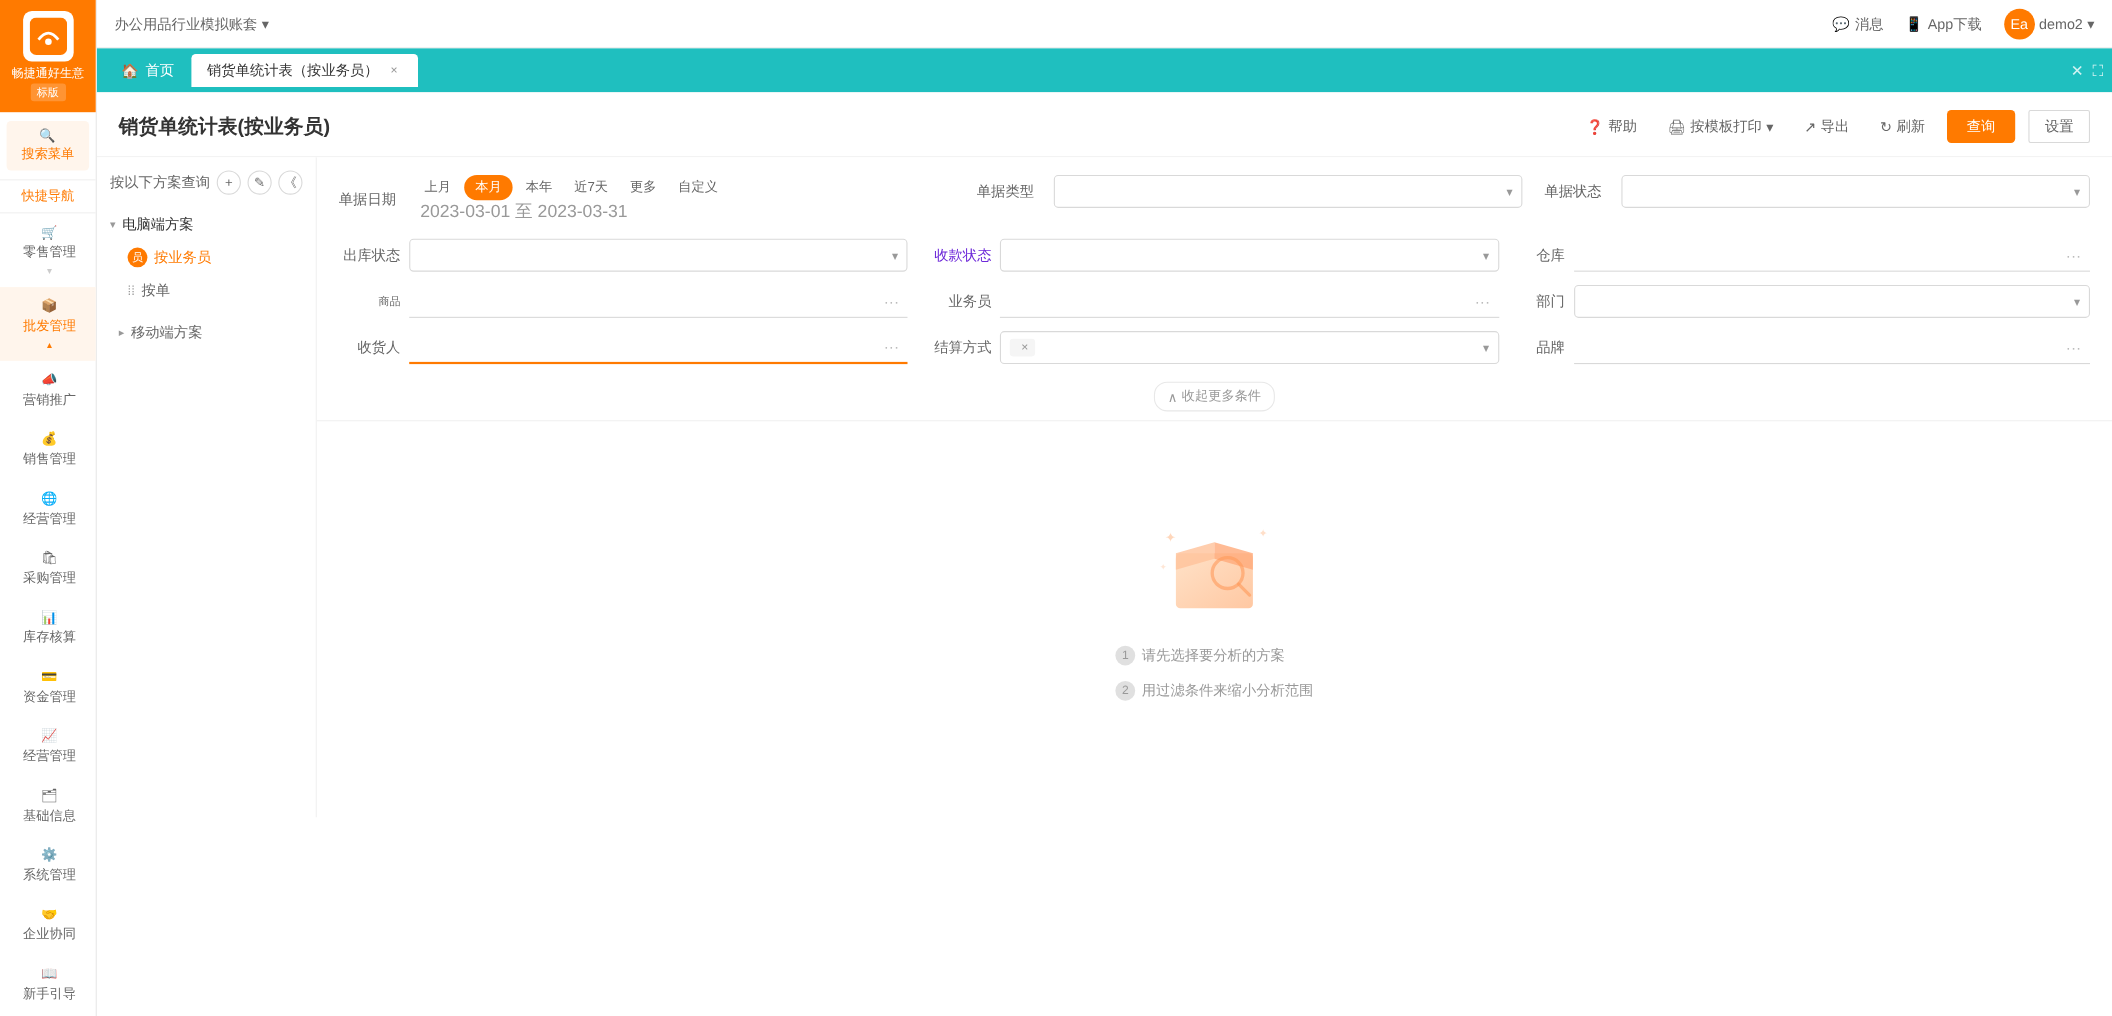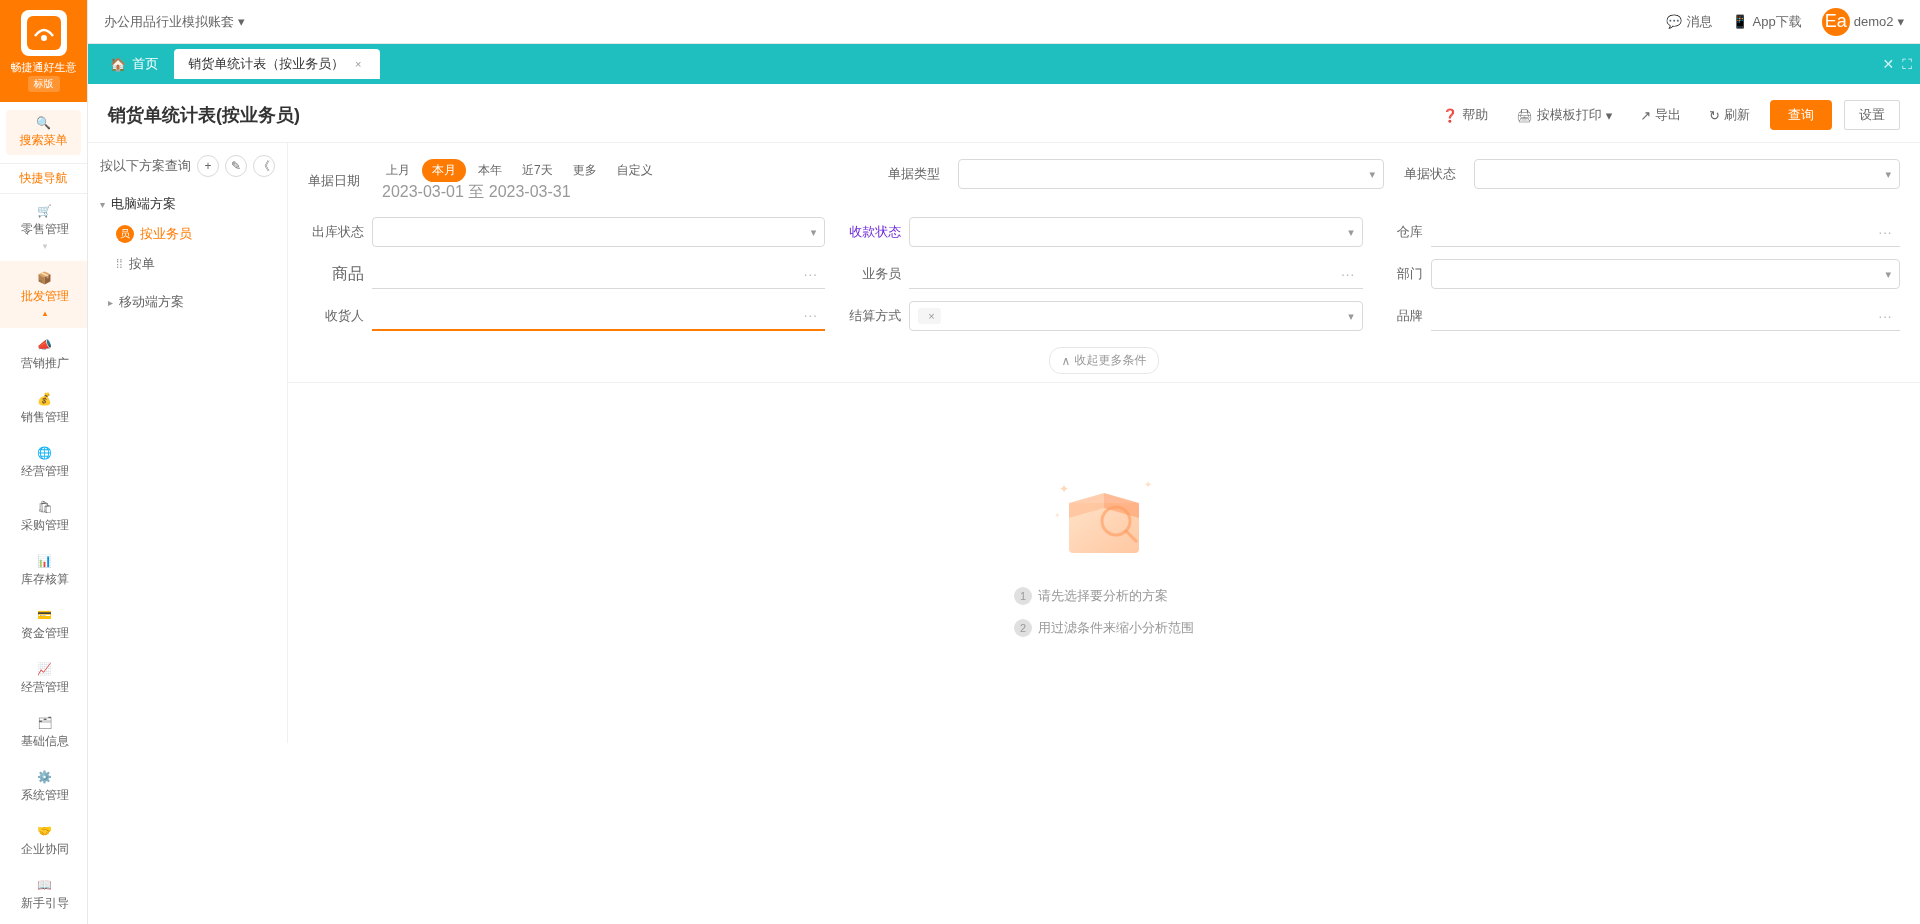--- a/index.html
+++ b/index.html
@@ -192,21 +192,21 @@
       <div class="topbar-right-item">
         <span>💬</span>
         <span>消息</span>
       </div>
       <div class="topbar-right-item">
         <span>📱</span>
         <span>App下载</span>
       </div>
       <div class="topbar-right-item">
         <div class="topbar-avatar">
-          <span style="font-size:18px;">Ea</span>
+          <span style="font-size:13px;">Ea</span>
         </div>
         <span>demo2</span>
         <span>▾</span>
       </div>
     </div>
   </div>
 
   <div class="tabbar">
     <div class="tab home">
       <span>🏠</span>
@@ -346,21 +346,21 @@
               <div style="flex:1;">
                 <div class="field-box" style="border-bottom:1px solid #d9d9d9;padding:4px 8px;min-height:30px;display:flex;align-items:center;justify-content:flex-end;">
                   <span class="field-dots-right">···</span>
                 </div>
               </div>
             </div>
           </div>
 
           <div style="display:grid;grid-template-columns:1fr 1fr 1fr;gap:12px 20px;margin-bottom:12px;">
             <div style="display:flex;align-items:center;gap:8px;">
-              <span style="width:56px;text-align:right;color:#666;font-size:16px;flex-shrink:0;">商品</span>
+              <span style="width:56px;text-align:right;color:#666;font-size:10px;flex-shrink:0;">商品</span>
               <div style="flex:1;">
                 <div class="field-box" style="border-bottom:1px solid #d9d9d9;padding:4px 8px;min-height:30px;display:flex;align-items:center;justify-content:flex-end;">
                   <span class="field-dots-right">···</span>
                 </div>
               </div>
             </div>
             <div style="display:flex;align-items:center;gap:8px;">
               <span style="width:56px;text-align:right;color:#666;font-size:13px;flex-shrink:0;">业务员</span>
               <div style="flex:1;">
                 <div class="field-box" style="border-bottom:1px solid #d9d9d9;padding:4px 8px;min-height:30px;display:flex;align-items:center;justify-content:flex-end;">

